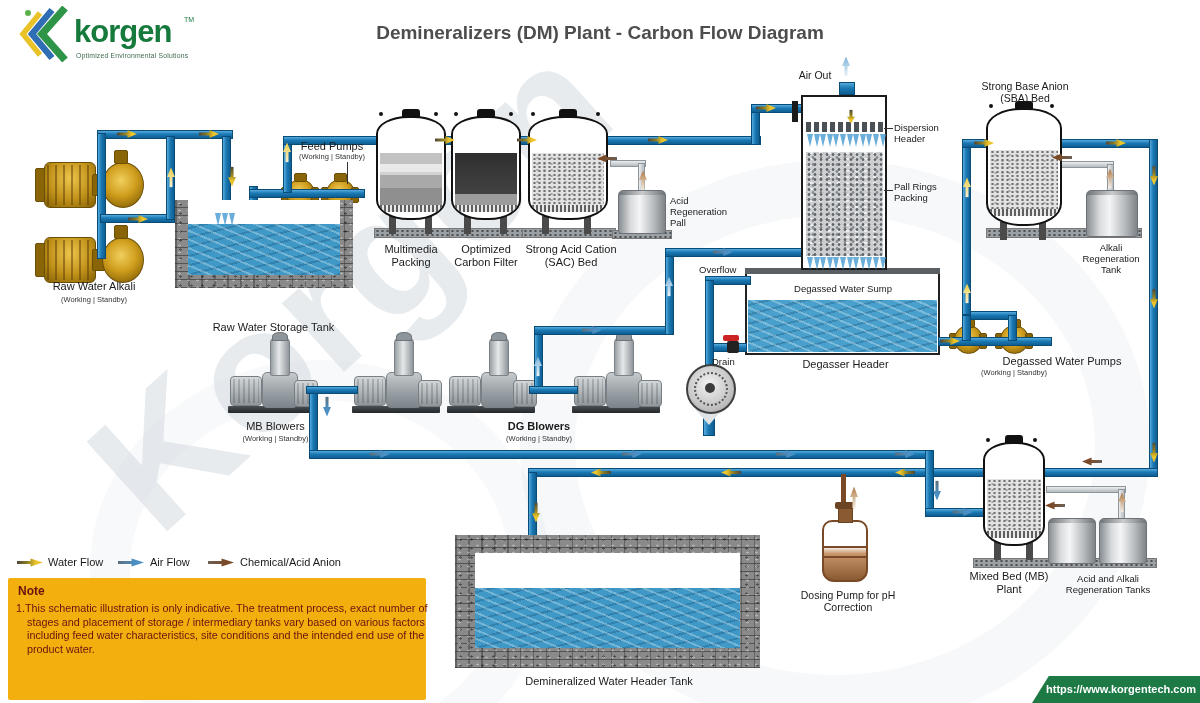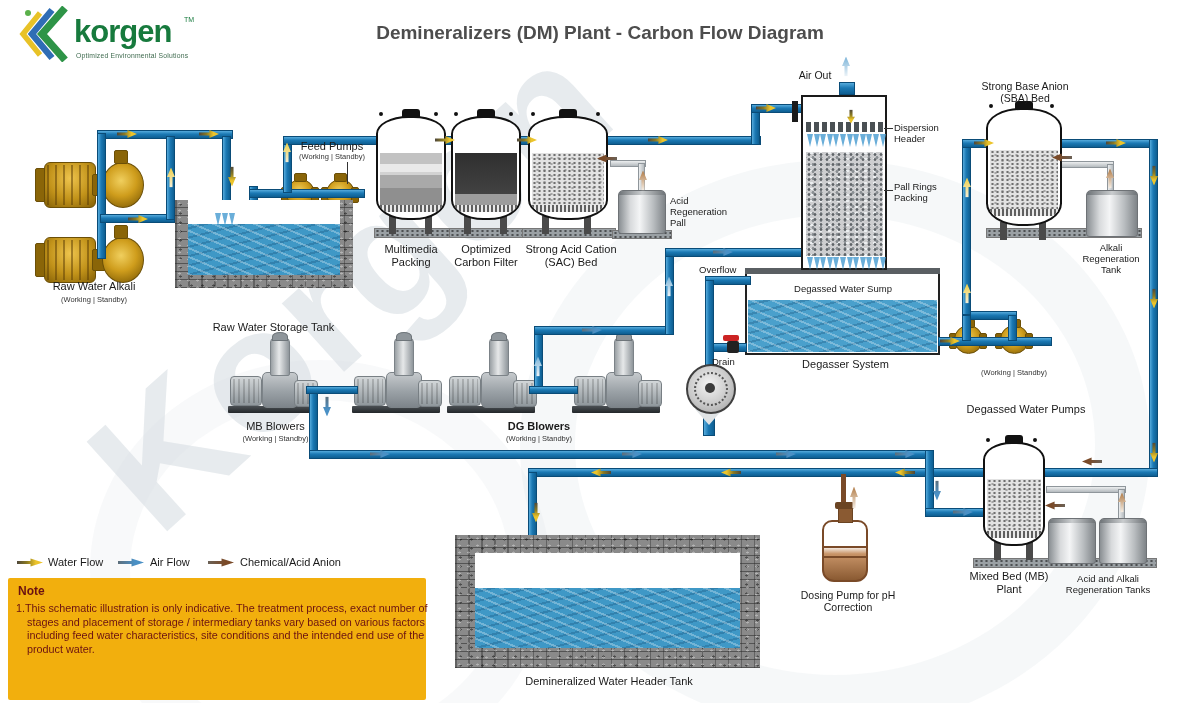--- a/index.html
+++ b/index.html
@@ -189,24 +189,24 @@
   <div class="lbl" style="left:522px;top:243px;width:98px;">Strong Acid Cation (SAC) Bed</div>
   <div class="lbl lbl-s" style="left:670px;top:195px;width:68px;text-align:left;">Acid Regeneration Pall</div>
   <div class="lbl lbl-m" style="left:794px;top:69px;width:42px;">Air Out</div>
   <div class="lbl lbl-s" style="left:894px;top:122px;width:58px;text-align:left;">Dispersion Header</div>
   <div class="leader" style="left:884px;top:128px;width:9px;height:1px;"></div>
   <div class="lbl lbl-s" style="left:894px;top:181px;width:54px;text-align:left;">Pall Rings Packing</div>
   <div class="leader" style="left:884px;top:190px;width:9px;height:1px;"></div>
   <div class="lbl lbl-s" style="left:699px;top:264px;width:48px;text-align:left;">Overflow</div>
   <div class="lbl lbl-s" style="left:750px;top:283px;width:186px;">Degassed Water Sump</div>
   <div class="lbl lbl-s" style="left:712px;top:356px;width:40px;text-align:left;">Drain</div>
-  <div class="lbl" style="left:788px;top:358px;width:115px;">Degasser System</div>
+  <div class="lbl" style="left:788px;top:358px;width:115px;">Degasser Header</div>
   <div class="lbl lbl-m" style="left:976px;top:80px;width:98px;">Strong Base Anion (SBA) Bed</div>
   <div class="lbl lbl-s" style="left:1080px;top:242px;width:62px;">Alkali Regeneration Tank</div>
-  <div class="lbl" style="left:960px;top:355px;width:132px;margin-top:48px;">Degassed Water Pumps</div>
+  <div class="lbl" style="left:996px;top:355px;width:132px;">Degassed Water Pumps</div>
   <div class="sub" style="left:948px;top:368px;width:132px;">(Working | Standby)</div>
   <div class="lbl" style="left:228px;top:420px;width:95px;">MB Blowers</div>
   <div class="sub" style="left:228px;top:434px;width:95px;">(Working | Standby)</div>
   <div class="lbl" style="left:494px;top:420px;width:90px;font-weight:bold;">DG Blowers</div>
   <div class="sub" style="left:494px;top:434px;width:90px;">(Working | Standby)</div>
   <div class="lbl" style="left:958px;top:570px;width:102px;">Mixed Bed (MB) Plant</div>
   <div class="lbl lbl-s" style="left:1058px;top:573px;width:100px;">Acid and Alkali Regeneration Tanks</div>
   <div class="lbl lbl-m" style="left:800px;top:589px;width:96px;">Dosing Pump for pH Correction</div>
   <div class="lbl" style="left:500px;top:675px;width:218px;">Demineralized Water Header Tank</div>
 
@@ -215,20 +215,23 @@
   <div class="ar aa" style="left:118px;top:558px;width:26px;height:9px;"></div>
   <div class="lbl" style="left:150px;top:556px;width:60px;text-align:left;">Air Flow</div>
   <div class="ar ac" style="left:208px;top:558px;width:26px;height:9px;"></div>
   <div class="lbl" style="left:240px;top:556px;width:130px;text-align:left;">Chemical/Acid Anion</div>
 
   <div id="note">
     <div id="note-title">Note</div>
     <div class="note-item" style="top:24px;">1.This schematic illustration is only indicative. The treatment process, exact number of stages and placement of storage / intermediary tanks vary based on various factors including feed water characteristics, site conditions and the intended end use of the product water.</div>
   </div>
 
+  <div id="footer">
+    <span>https://www.korgentech.com</span>
+  </div>
 
 <div class="pp" style="left: 97px; top: 130px; width: 136px; height: 9px;"></div>
     <div class="pp pv" style="left: 97px; top: 133px; width: 9px; height: 126px;"></div>
     <div class="pp" style="left: 100px; top: 214px; width: 75px; height: 9px;"></div>
     <div class="pp pv" style="left: 166px; top: 136px; width: 9px; height: 84px;"></div>
     <div class="pp pv" style="left: 222px; top: 136px; width: 9px; height: 80px;"></div>
     <div class="pp pv" style="left: 249px; top: 186px; width: 9px; height: 46px;"></div>
     <div class="pp" style="left: 249px; top: 189px; width: 116px; height: 9px;"></div>
     <div class="pp pv" style="left: 283px; top: 140px; width: 9px; height: 53px;"></div>
     <div class="pp" style="left: 283px; top: 136px; width: 478px; height: 9px;"></div>

